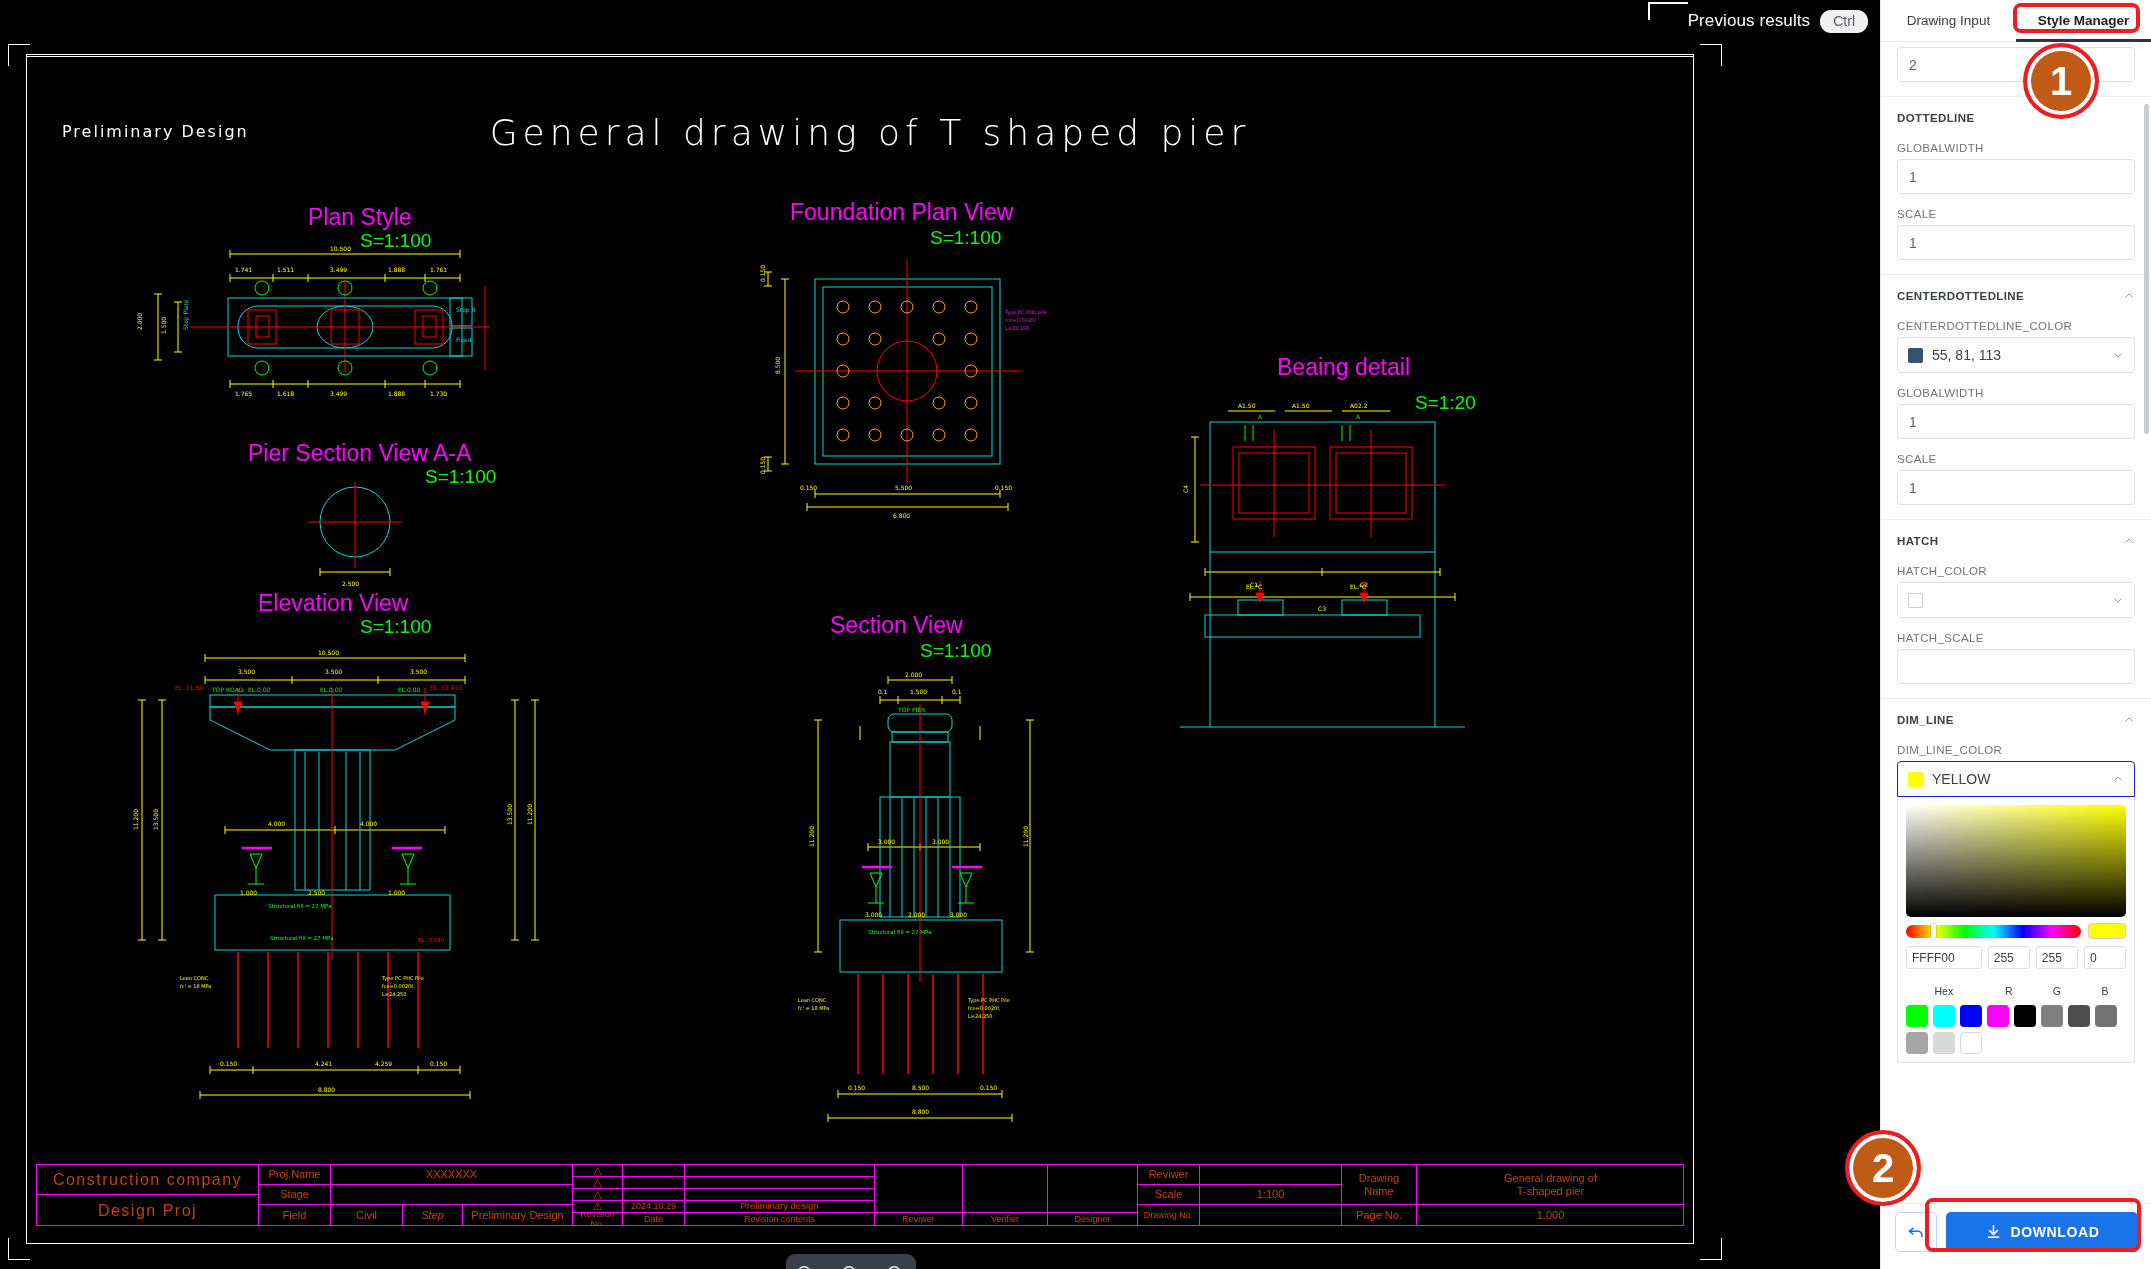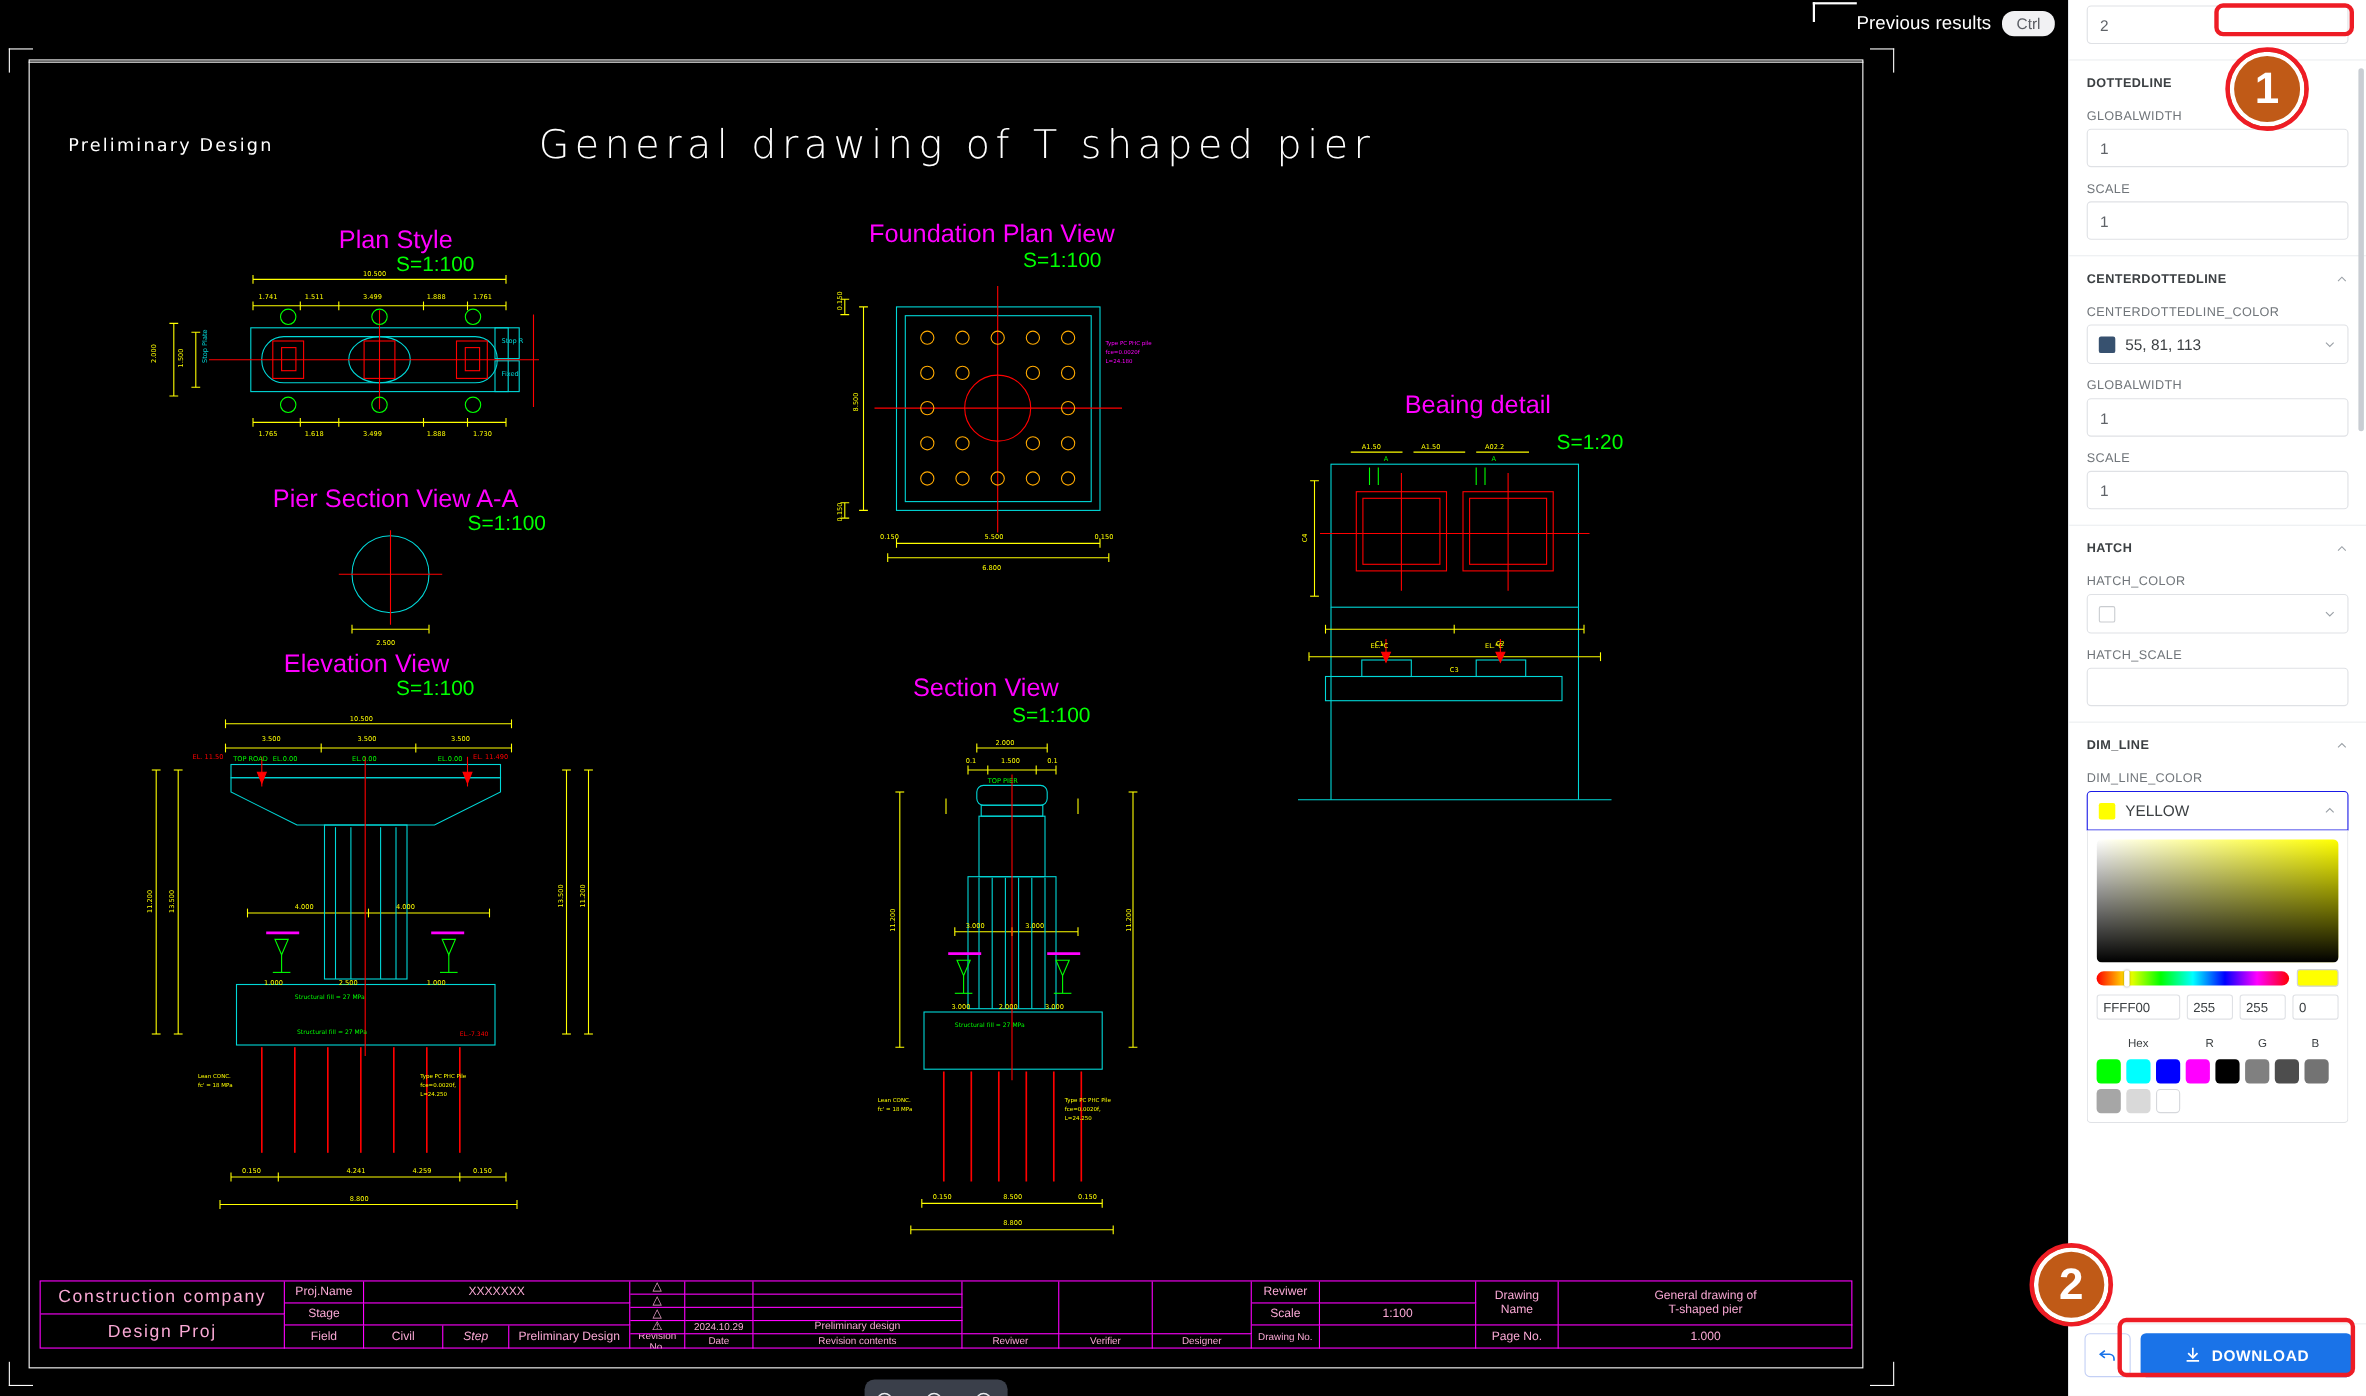--- a/index.html
+++ b/index.html
@@ -63,21 +63,21 @@
     font-family: "DejaVu Sans", sans-serif;
   }
 
   
   .vt { position: absolute; color: #ff00ff; font-size: 23px; white-space: nowrap; }
   .vs { position: absolute; color: #00ff00; font-size: 19px; white-space: nowrap; }
 
   
   .tblock {
     position: absolute; left: 36px; top: 1122px; width: 1648px; height: 62px;
-    border: 1px solid #ff00ff; color: #f9a8d4;
+    border: 1px solid #ff00ff; color: #c2410c;
   }
   .tb-cell {
     position: absolute; border-right: 1px solid #ff00ff; border-bottom: 1px solid #ff00ff;
     display: flex; align-items: center; justify-content: center;
     font-size: 11px; text-align: center; line-height: 1.1; overflow: hidden;
   }
   .tb-big { font-size: 16px; letter-spacing: 1.5px; }
 
   
   .zoom-bar {
@@ -759,20 +759,24 @@
           <circle cx="10" cy="10" r="7"></circle>
             <line x1="15" y1="15" x2="21" y2="21"></line>
           <line x1="7" y1="10" x2="13" y2="10"></line>
         </svg>
       </div>
     </div>
   </div>
 
   <div class="panel">
 
+    <div class="tabs">
+      <div class="tab">Drawing Input</div>
+      <div class="tab active">Style Manager</div>
+    </div>
 
     <div class="panel-body">
       <div class="scrollbar-track"></div>
 
       <div class="field-group">
         <input class="fld-input" style="margin-top: 5px;" value="2">
       </div>
 
       <div class="section-head">
         <span class="section-title">DOTTEDLINE</span>

